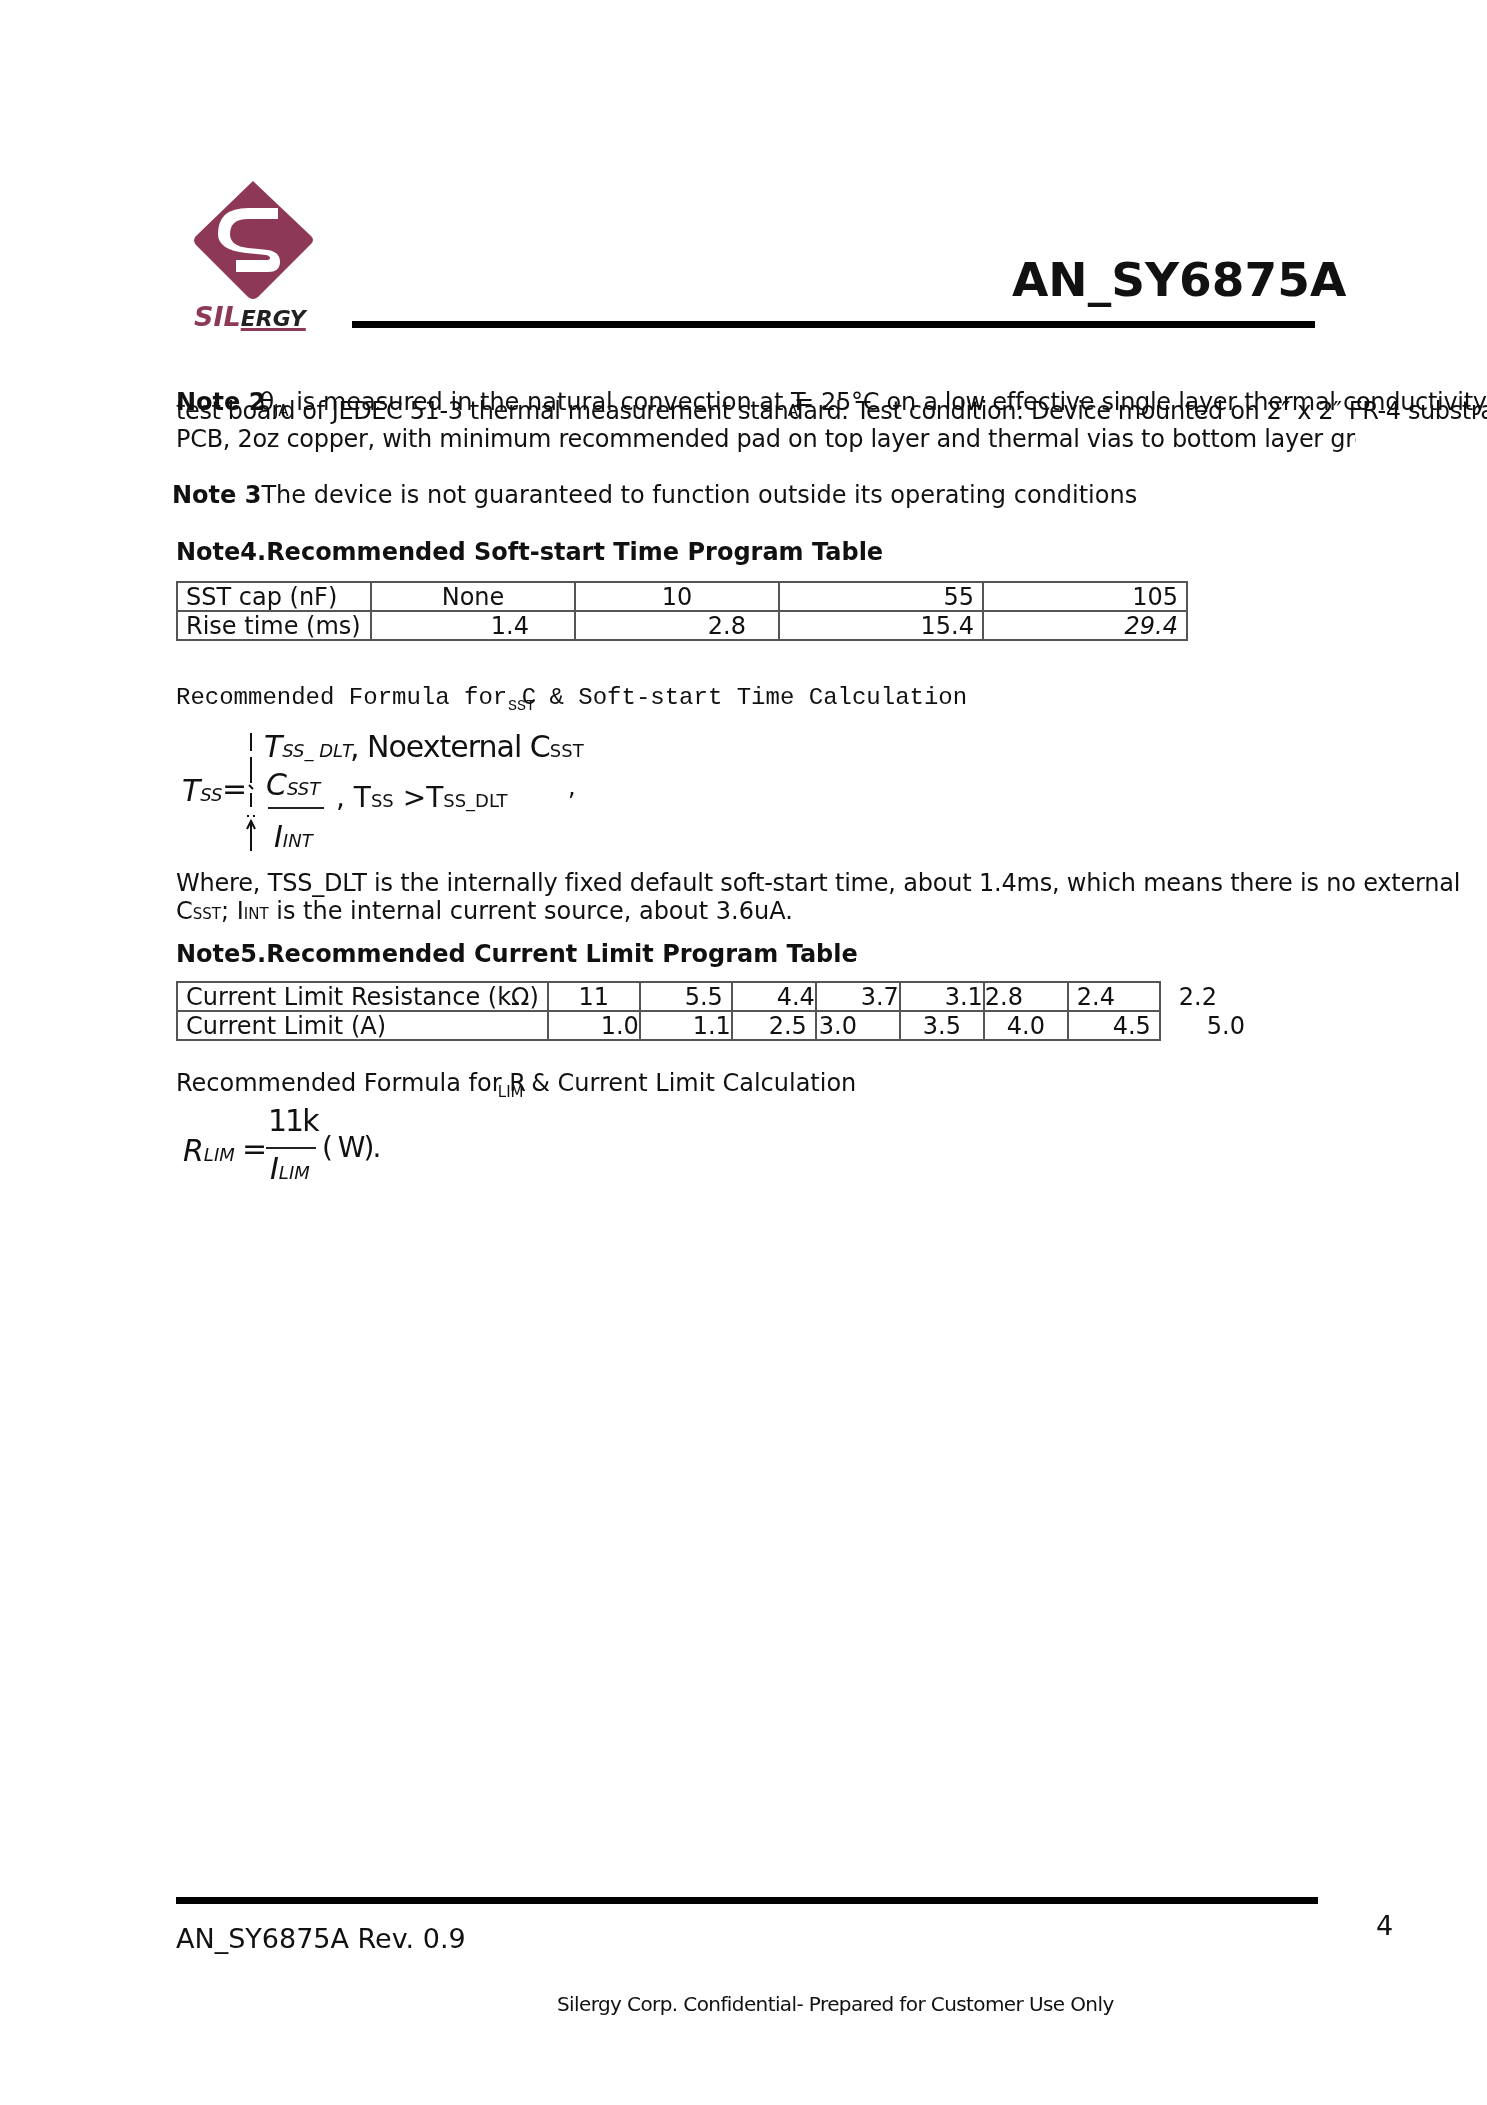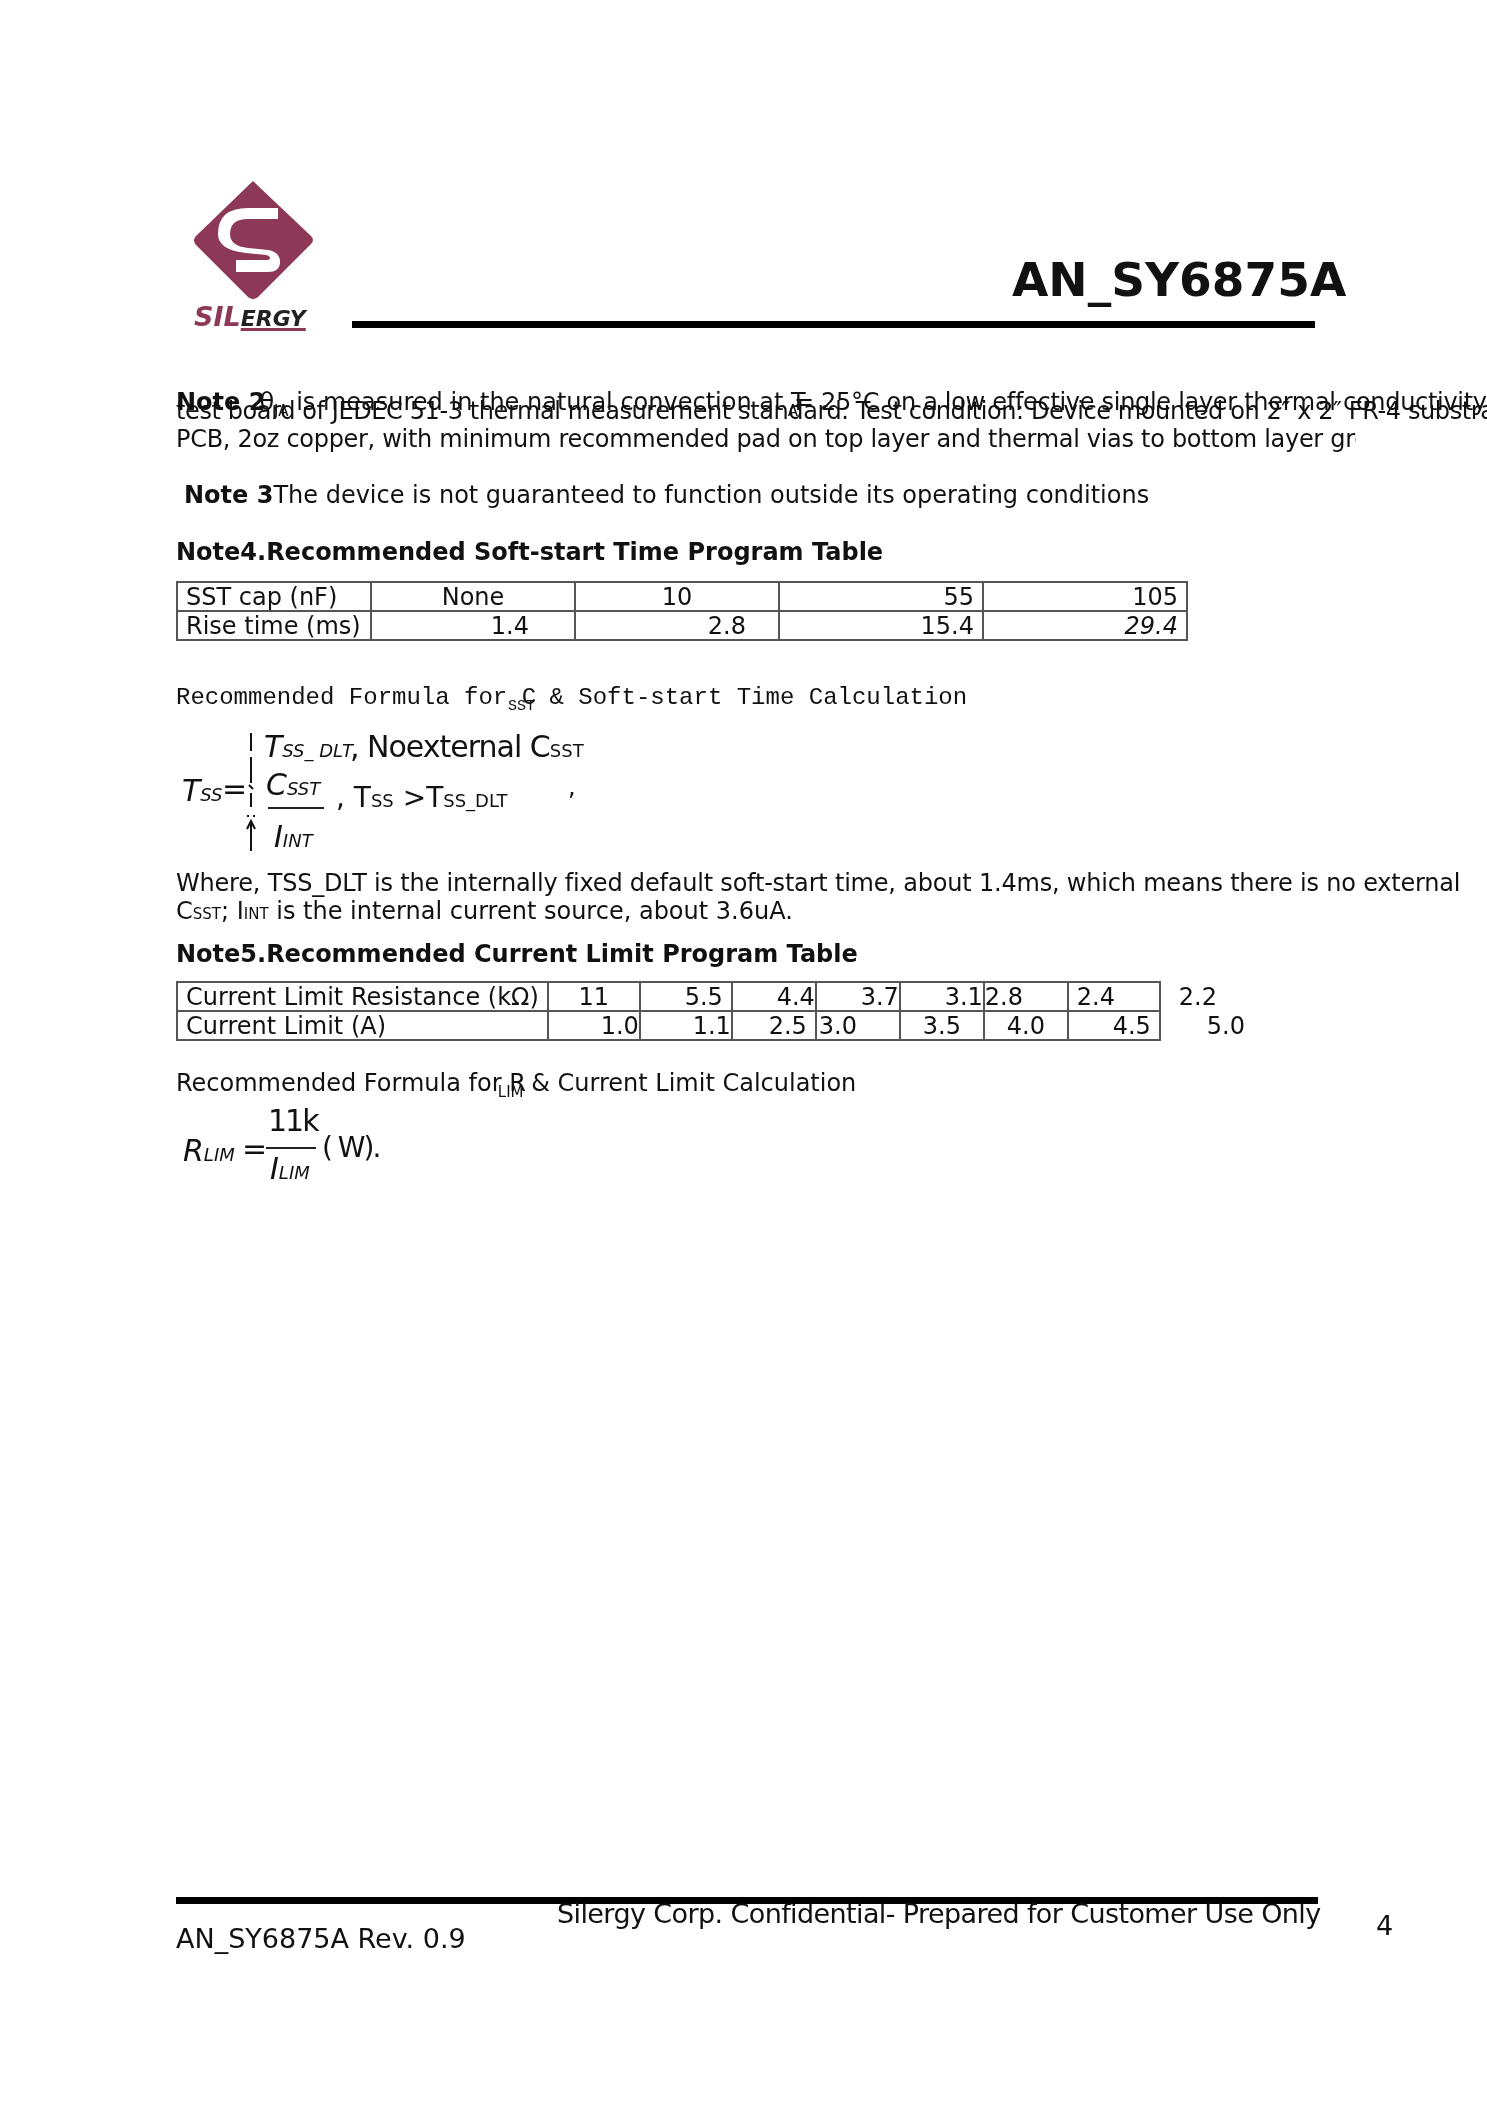--- a/index.html
+++ b/index.html
@@ -33,21 +33,21 @@
 <div class="abs b" style="left:1012px;top:252px;font-size:47px;line-height:56px;">AN_SY6875A</div>
 <div class="hr" style="left:352px;top:321px;width:963px;height:7px;"></div>
 
 <div class="abs t" style="left:176px;top:388px;">
   <span class="b">Note 2</span><span style="margin-left:-6px;">θ</span><span class="sub">JA</span>
   <span>is measured in the natural convection at T</span><span class="sub" style="margin-left:-18px;">A</span><span style="margin-left:-4px;letter-spacing:-0.3px;">= 25°C on a low effective single layer thermal conductivity</span>
 </div>
 <div class="abs t" style="left:176px;top:397px;letter-spacing:-0.4px;">test board of JEDEC 51-3 thermal measurement standard. Test condition: Device mounted on 2″ x 2″ FR-4 substrate</div>
 <div class="abs t" style="left:176px;top:425px;letter-spacing:-0.3px;width:1180px;overflow:hidden;">PCB, 2oz copper, with minimum recommended pad on top layer and thermal vias to bottom layer ground plane.</div>
 
-<div class="abs t" style="left:184px;top:481px;text-align:center;">
+<div class="abs t" style="left:172px;top:481px;text-align:center;">
   <span class="b">Note 3</span><span>The device is not guaranteed to function outside its operating conditions</span>
 </div>
 
 <div class="abs t b" style="left:176px;top:538px;">Note4.Recommended Soft-start Time Program Table</div>
 
 <table class="grid" style="left:176px;top:581px;">
   <tbody>
       <tr>
     <td style="width:176px;">SST cap (nF)</td>
     <td class="c" style="width:186px;">None</td>
@@ -142,14 +142,14 @@
   <div class="abs" style="left:92px;top:-2px;font-size:30px;letter-spacing:-2px;">11k</div>
   <div class="frac-line" style="left:90px;top:42px;width:50px;"></div>
   <div class="abs i" style="left:94px;top:46px;font-size:30px;">
     <span>I</span><span style="font-size:18px;">LIM</span>
   </div>
   <div class="abs" style="left:146px;top:26px;font-size:28px;letter-spacing:-2px;">( W).</div>
 </div>
 
 <div class="hr" style="left:176px;top:1897px;width:1142px;height:7px;"></div>
 <div class="abs" style="left:176px;top:1910px;font-size:27px;line-height:32px;margin-top:13px;">AN_SY6875A Rev. 0.9</div>
-<div class="abs" style="left:557px;top:1898px;font-size:27px;line-height:32px;letter-spacing:-0.6px;">Silergy Corp. Confidential- Prepared for Customer Use Only</div>
+<div class="abs" style="left:557px;top:1988px;font-size:20px;line-height:32px;letter-spacing:-0.6px;">Silergy Corp. Confidential- Prepared for Customer Use Only</div>
 <div class="abs" style="left:1376px;top:1910px;font-size:27px;line-height:32px;">4</div>
 
 </body></html>

